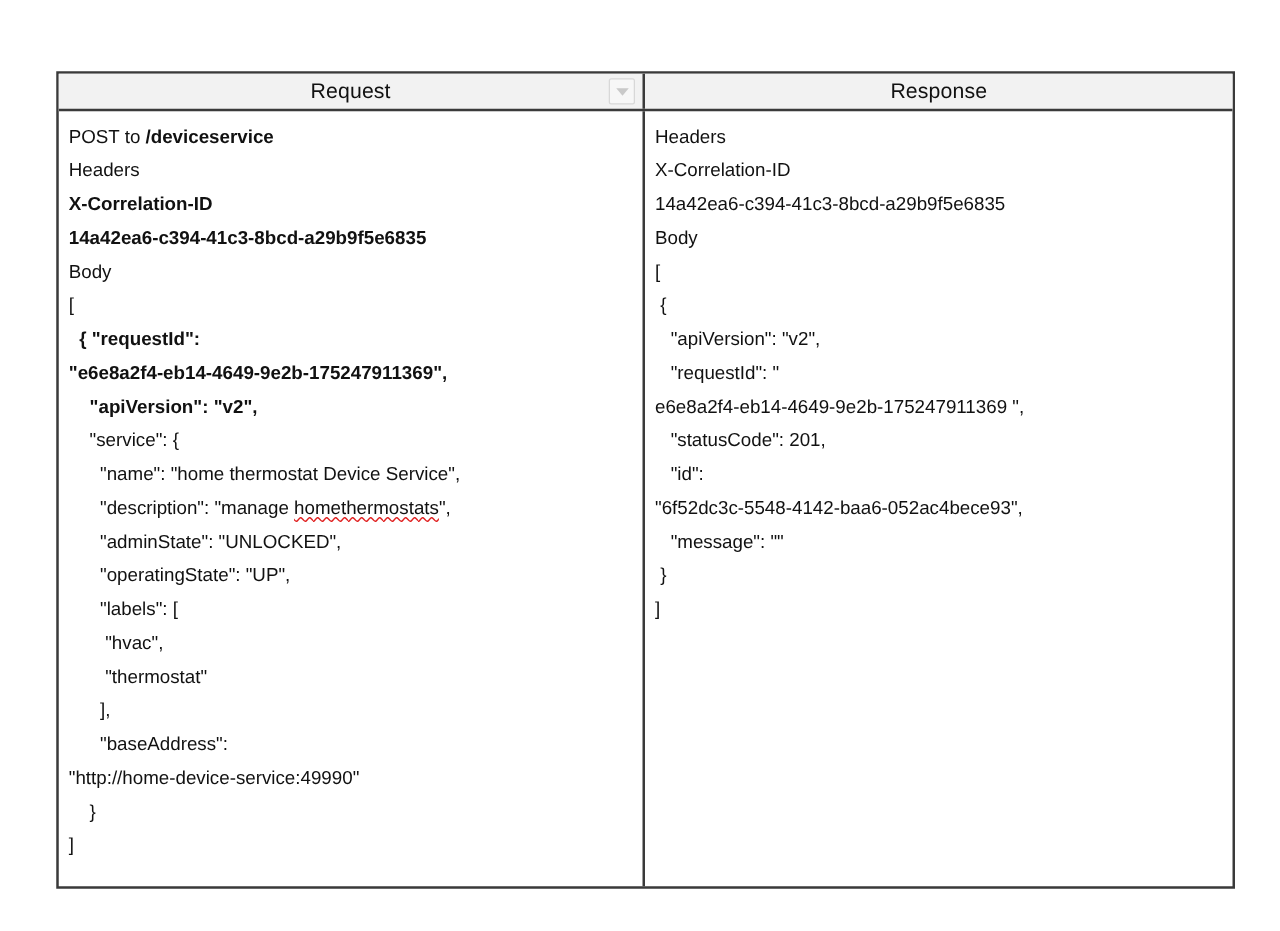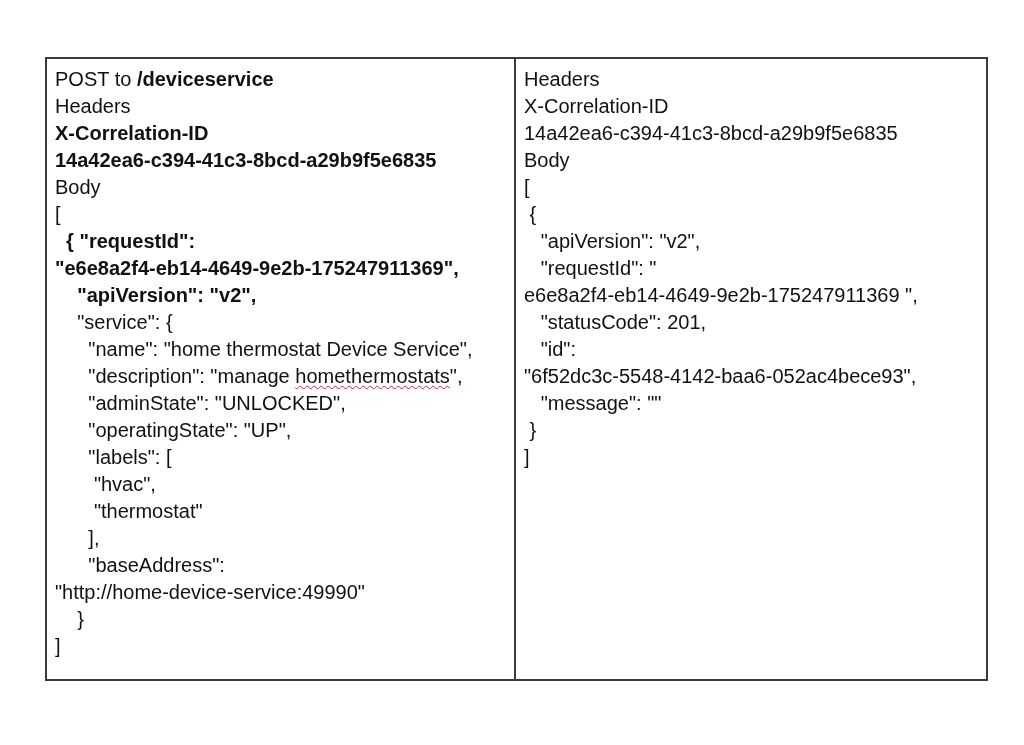--- a/index.html
+++ b/index.html
@@ -89,21 +89,21 @@
     width: 0;
     height: 0;
     border-left: 5px solid transparent;
     border-right: 5px solid transparent;
     border-top: 6px solid #c9c9c9;
   }
 
   
   .code-body {
     padding: 7px 8px 12px 8px;
-    font-size: 20px;
+    font-size: 15px;
     line-height: 27px;
     color: #111111;
     white-space: pre;
   }
   .code-body .ln {
     white-space: pre;
     display: block;
     height: 27px;
   }
   .code-body .b { font-weight: bold; }
@@ -116,20 +116,31 @@
     margin-top: 22px;
   }
 </style>
 </head>
 <body>
 
 <div id="page">
 
   <div class="rr-table">
 
+    <div class="rr-header-row">
+      <div class="rr-header-cell left">
+        <span>Request</span>
+        <span class="filter-btn">
+          <span class="tri"></span>
+        </span>
+      </div>
+      <div class="rr-header-cell right">
+        <span>Response</span>
+      </div>
+    </div>
 
     <div class="rr-body-row">
 
       <div class="col-left">
         <div class="code-body" id="request-body"><span class="ln"><span>POST to </span><span class="b">/deviceservice</span></span><span class="ln"><span>Headers</span></span><span class="ln"><span class="b">X-Correlation-ID</span></span><span class="ln"><span class="b">14a42ea6-c394-41c3-8bcd-a29b9f5e6835</span></span><span class="ln"><span>Body</span></span><span class="ln"><span>[</span></span><span class="ln"><span class="b">  { "requestId": </span></span><span class="ln"><span class="b">"e6e8a2f4-eb14-4649-9e2b-175247911369",</span></span><span class="ln"><span class="b">    "apiVersion": "v2",</span></span><span class="ln"><span>    "service": {</span></span><span class="ln"><span>      "name": "home thermostat Device Service",</span></span><span class="ln"><span>      "description": "manage </span><span class="sp">homethermostats</span><span>",</span></span><span class="ln"><span>      "adminState": "UNLOCKED",</span></span><span class="ln"><span>      "operatingState": "UP",</span></span><span class="ln"><span>      "labels": [</span></span><span class="ln"><span>       "hvac",</span></span><span class="ln"><span>       "thermostat"</span></span><span class="ln"><span>      ],</span></span><span class="ln"><span>      "baseAddress":</span></span><span class="ln"><span>"http://home-device-service:49990"</span></span><span class="ln"><span>    }</span></span><span class="ln"><span>]</span></span></div>
       </div>
 
       <div class="col-right">
         <div class="code-body" id="response-body"><span class="ln"><span>Headers</span></span><span class="ln"><span>X-Correlation-ID</span></span><span class="ln"><span>14a42ea6-c394-41c3-8bcd-a29b9f5e6835</span></span><span class="ln"><span>Body</span></span><span class="ln"><span>[</span></span><span class="ln"><span> {</span></span><span class="ln"><span>   "apiVersion": "v2",</span></span><span class="ln"><span>   "requestId": "</span></span><span class="ln"><span>e6e8a2f4-eb14-4649-9e2b-175247911369 ",</span></span><span class="ln"><span>   "statusCode": 201,</span></span><span class="ln"><span>   "id":</span></span><span class="ln"><span>"6f52dc3c-5548-4142-baa6-052ac4bece93",</span></span><span class="ln"><span>   "message": ""</span></span><span class="ln"><span> }</span></span><span class="ln"><span>]</span></span></div>
       </div>

